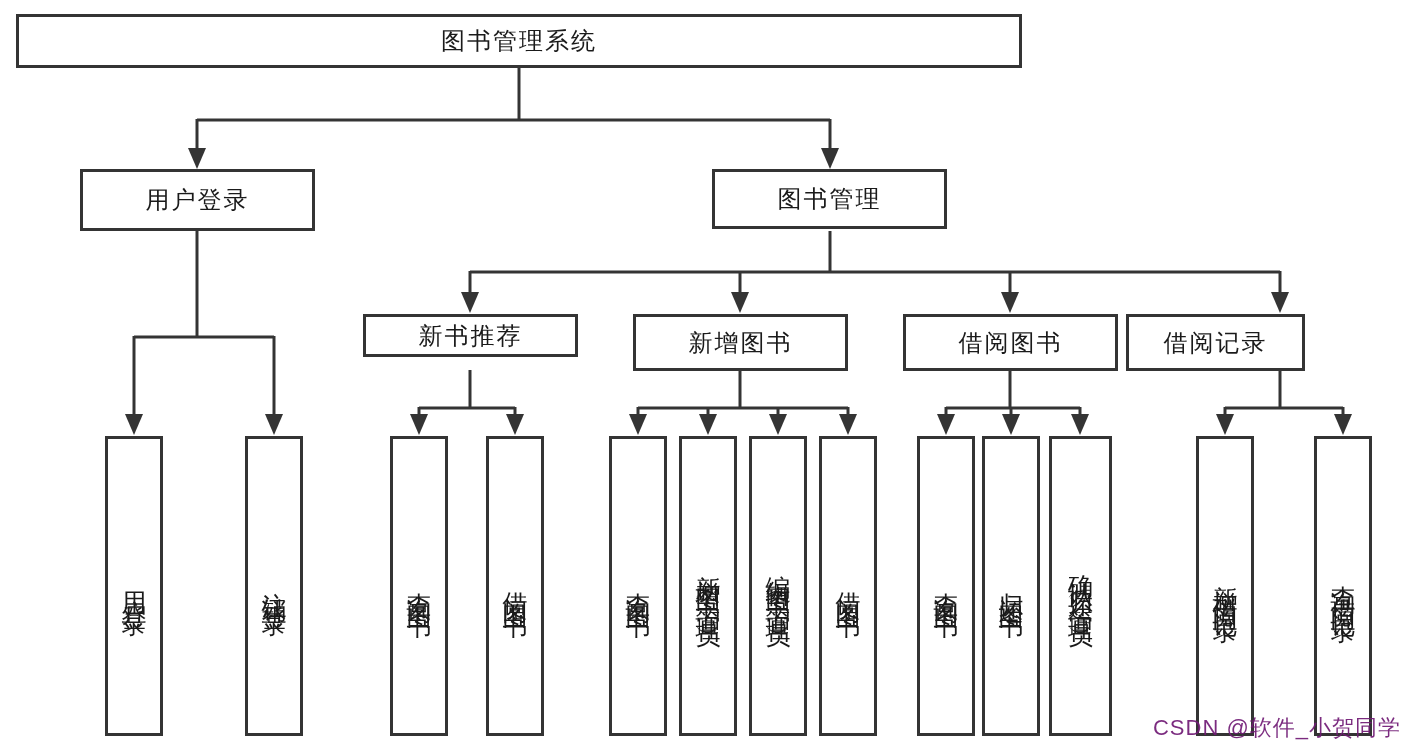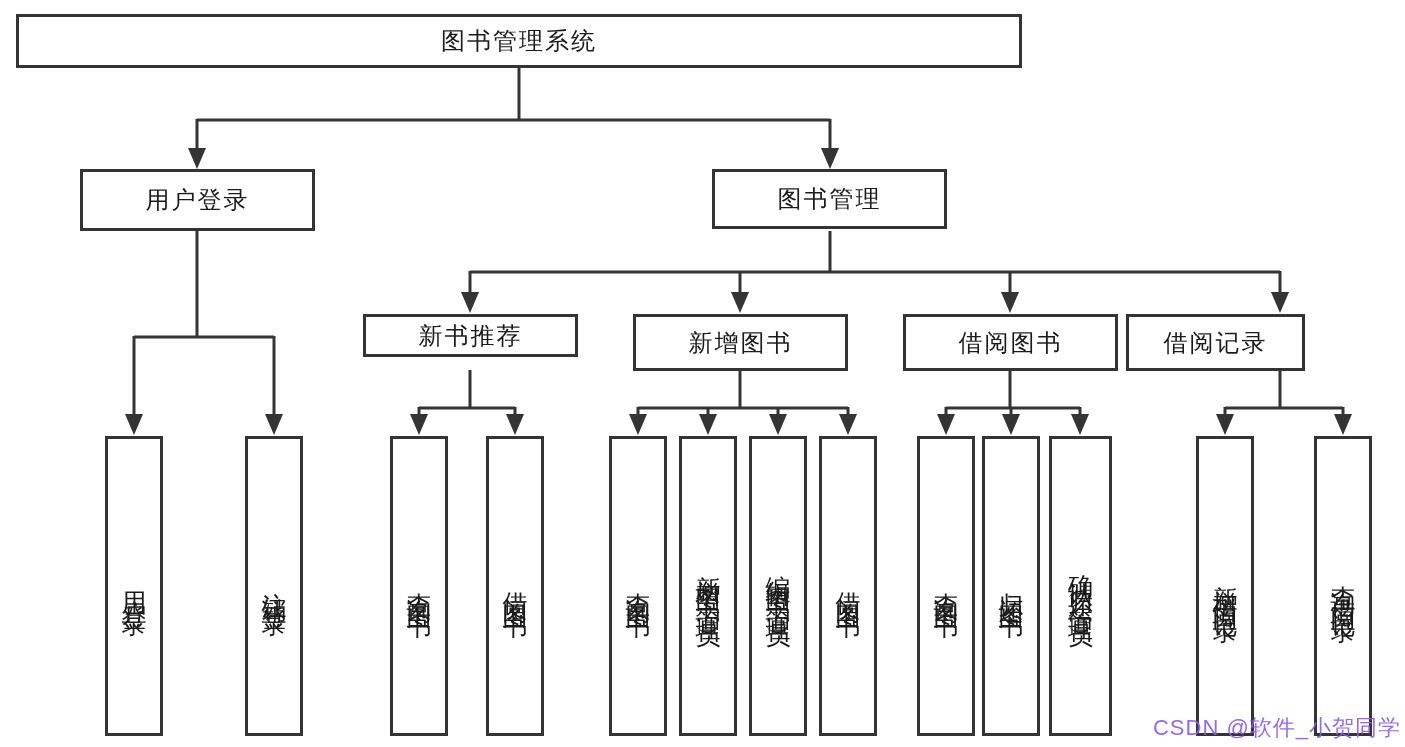--- a/index.html
+++ b/index.html
@@ -37,21 +37,21 @@
     font-size: 25px;
     letter-spacing: 7px;
     line-height: 1;
   }
   .watermark {
     position: absolute;
     right: 4px;
     bottom: 4px;
     font-size: 22px;
     letter-spacing: 1px;
-    color: #8b5cf6;
+    color: #701a75;
     opacity: 0.92;
     white-space: nowrap;
     z-index: 5;
   }
 </style>
 </head>
 <body>
 
 <div class="canvas">
 

